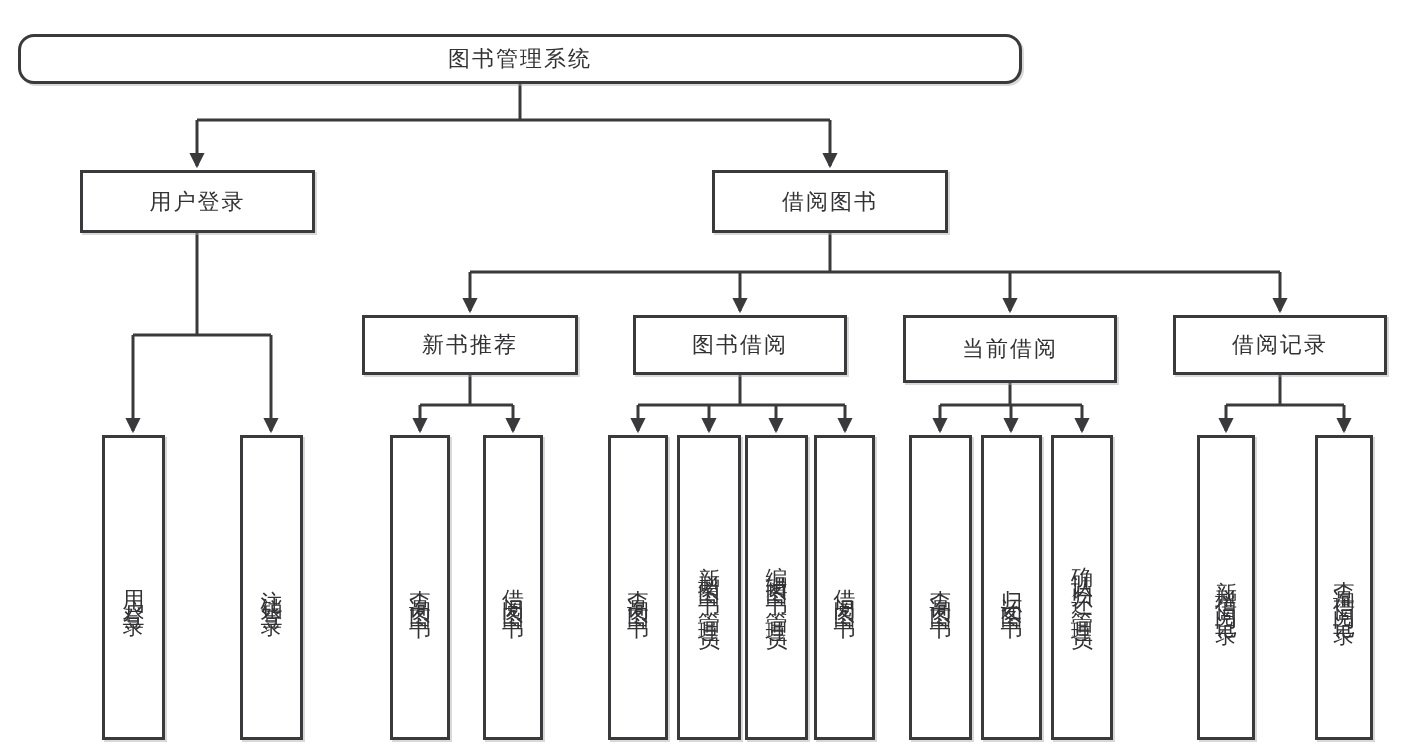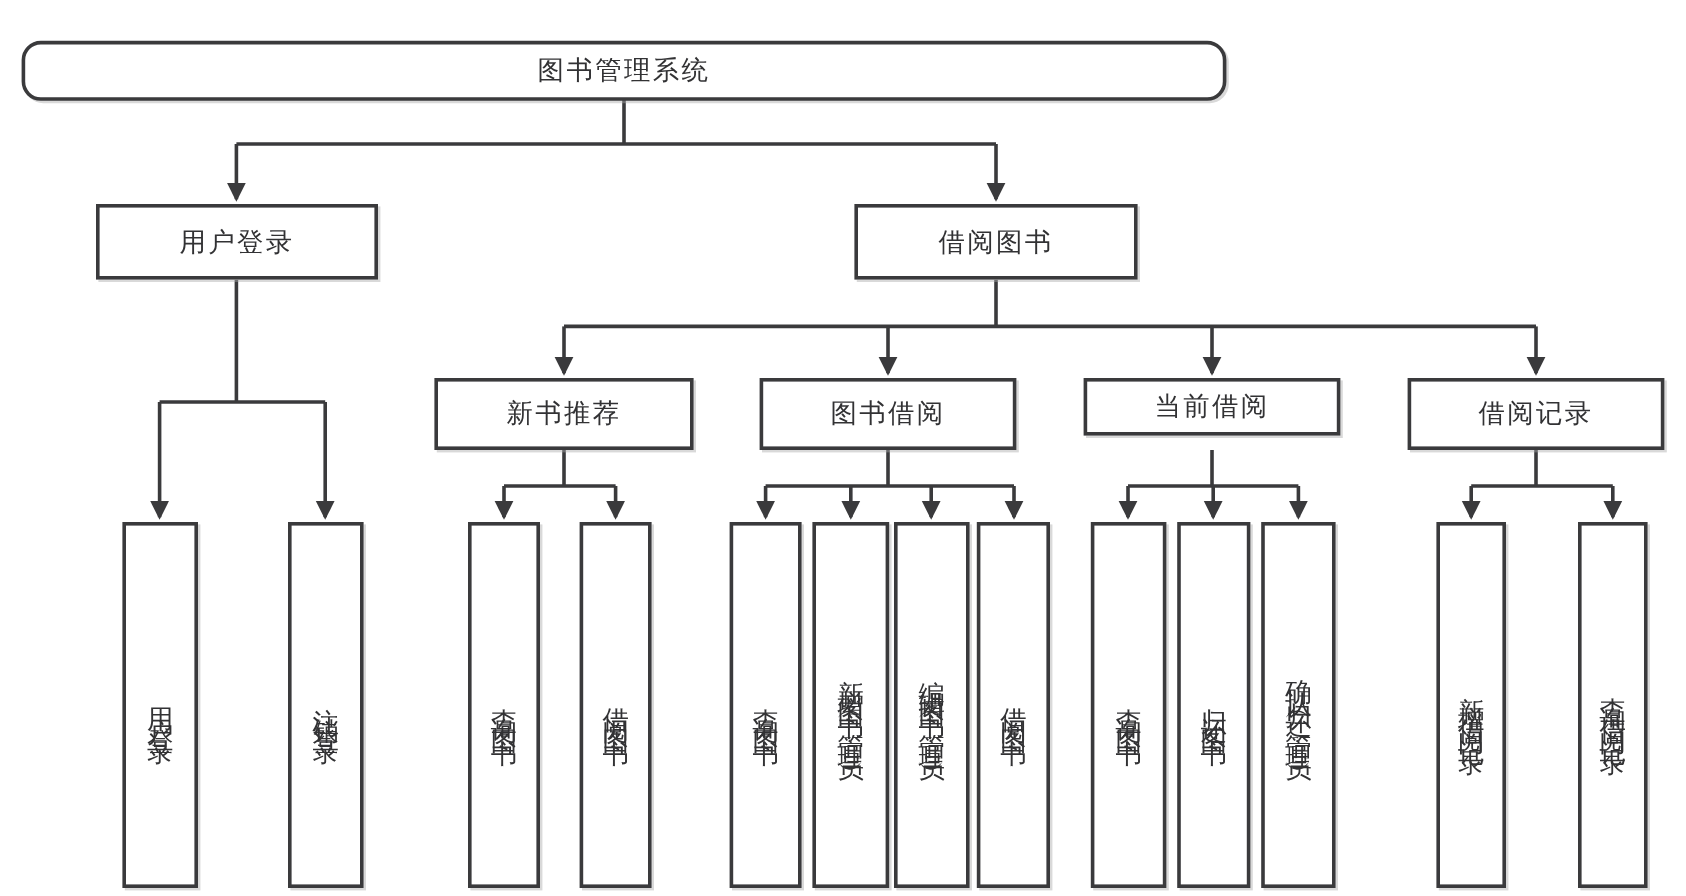--- a/index.html
+++ b/index.html
@@ -114,21 +114,21 @@
     </g>
   </svg>
 
   <div class="node h" style="left:18px; top:34px; width:1004px; height:50px;border-radius:16px;">图书管理系统</div>
 
   <div class="node h" style="left:80px; top:170px; width:235px; height:63px;">用户登录</div>
   <div class="node h" style="left:712px; top:170px; width:236px; height:63px;">借阅图书</div>
 
   <div class="node h" style="left:633px; top:315px; width:214px; height:60px;">图书借阅</div>
   <div class="node h" style="left:362px; top:315px; width:216px; height:60px;">新书推荐</div>
-  <div class="node h" style="left:903px; top:315px; width:214px; height:48px;">当前借阅</div>
+  <div class="node h" style="left:903px; top:315px; width:214px; height:68px;">当前借阅</div>
   <div class="node h" style="left:1173px; top:315px; width:214px; height:60px;">借阅记录</div>
 
   <div class="node v" style="left:102px; top:435px; width:63px; height:305px;">用户登录</div>
   <div class="node v" style="left:240px; top:435px; width:63px; height:305px;">注销登录</div>
 
   <div class="node v" style="left:390px; top:435px; width:60px; height:305px;">查询图书</div>
   <div class="node v" style="left:483px; top:435px; width:60px; height:305px;">借阅图书</div>
 
   <div class="node v" style="left:608px; top:435px; width:60px; height:305px;">查询图书</div>
   <div class="node v" style="left:677px; top:435px; width:64px; height:305px;">新增图书（管理员）</div>

